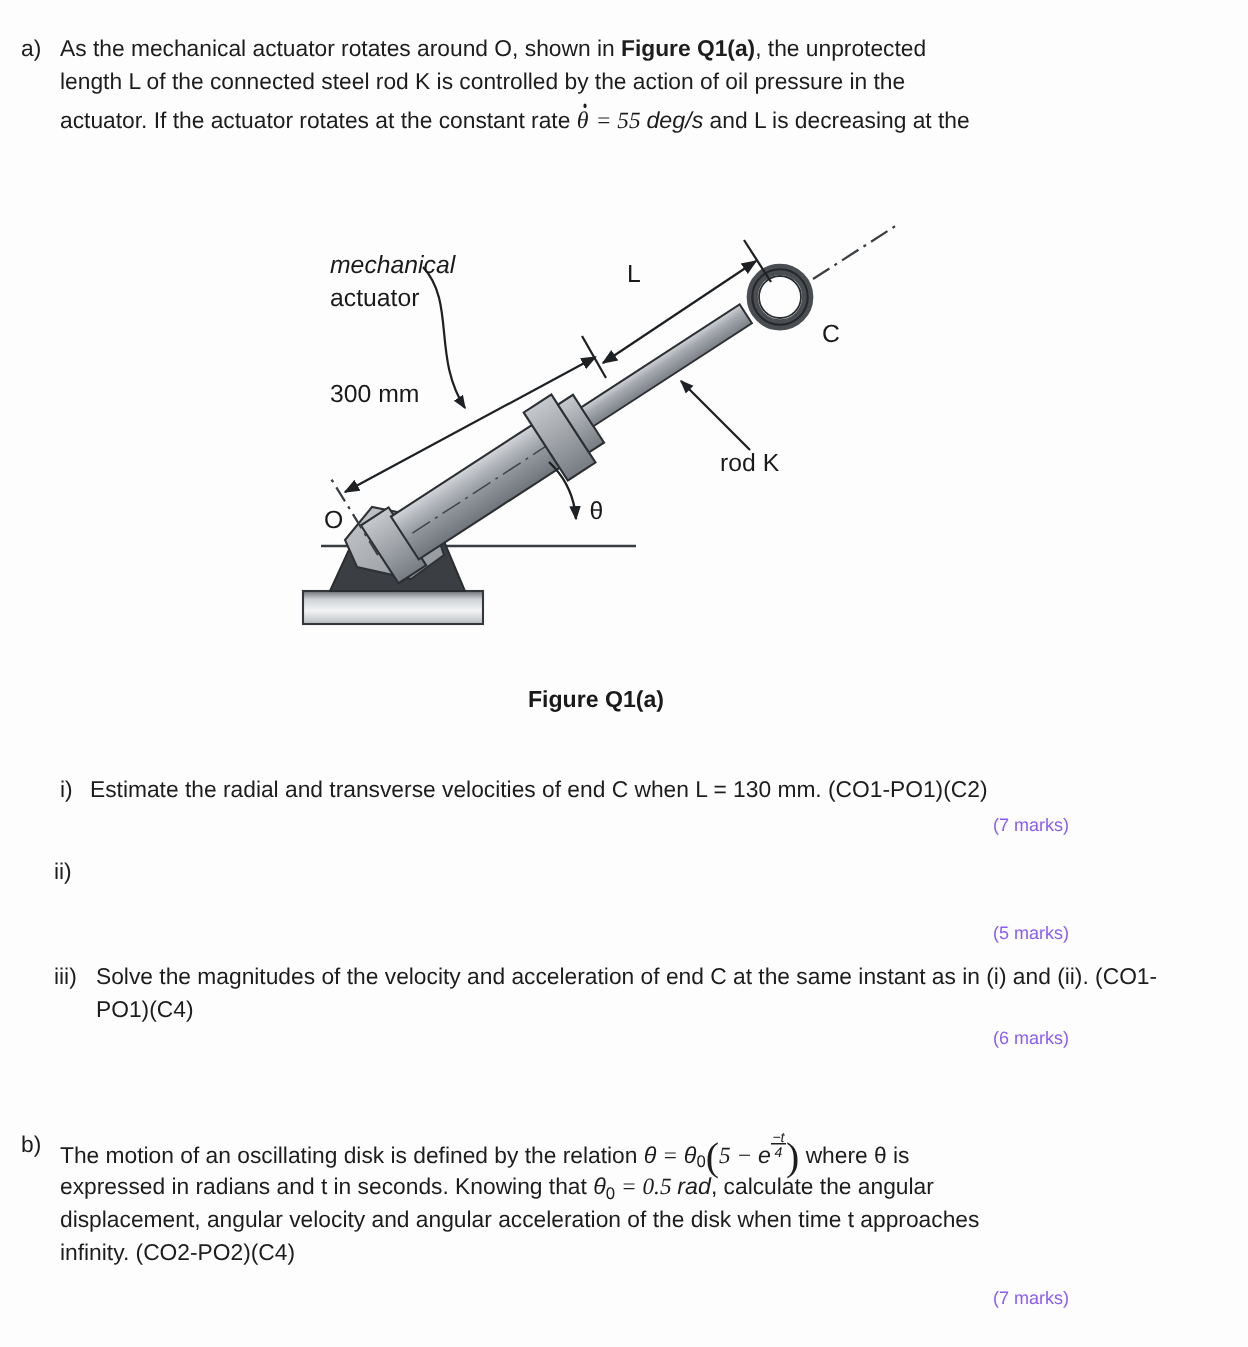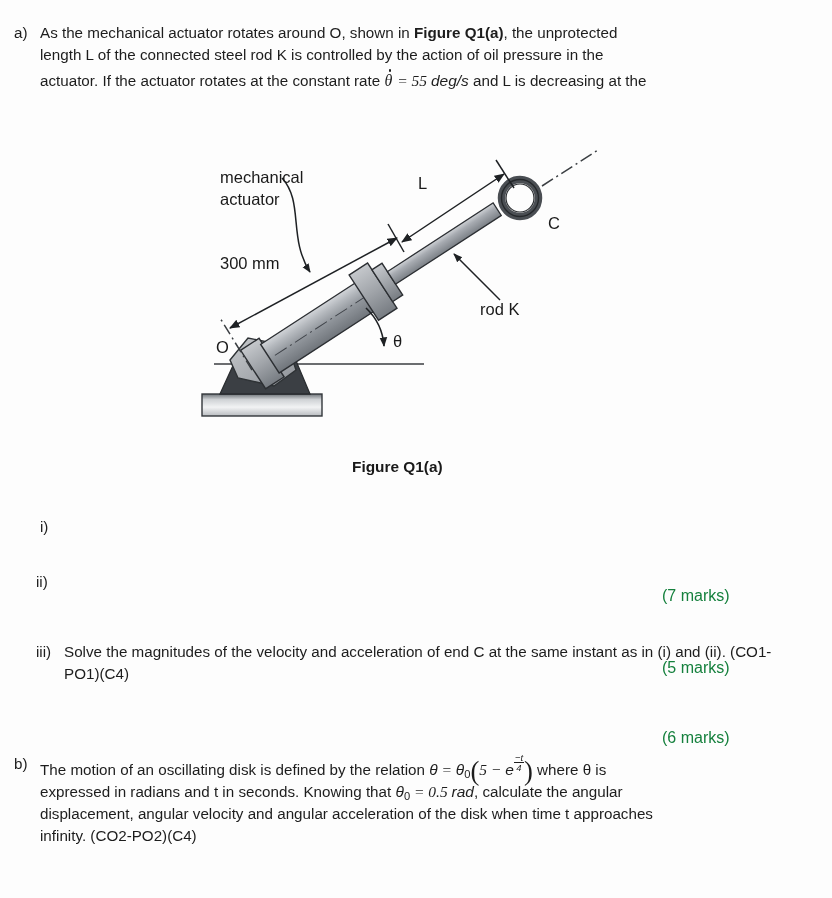--- a/index.html
+++ b/index.html
@@ -95,23 +95,22 @@
   }
 
   .caption {
     position: absolute;
     font-size: 15.4px;
     font-weight: bold;
     color: #191919;
   }
   .marks {
     position: absolute;
-    font-size: 16px;
-    color: #15803d;
-    margin-top: 44px;
+    font-size: 12px;
+    color: #8b5cf6;
   }
   b.emph { font-weight: bold; }
 
   
   .figure {
     position: absolute;
     left: 170px;
     top: 132px;
     width: 460px;
     height: 300px;
@@ -230,33 +229,34 @@
 
       <g>
         <path d="M 196 176 A 58 58 0 0 1 214 214" fill="none" stroke="#1e2124" stroke-width="1.6" marker-end="url(#ah2)"></path>
       </g>
 
       <path d="M 112 46 C 134 70, 118 106, 140 140" fill="none" stroke="#1e2124" stroke-width="1.5" marker-end="url(#ah2)"></path>
 
       <line x1="330" y1="168" x2="284" y2="122" stroke="#1e2124" stroke-width="1.5" marker-end="url(#ah2)"></line>
     </svg>
 
-    <div class="fig-label" style="left:50px; top:36px;">mechanical</div>
+    <div class="fig-label" style="left:50px; top:36px;font-style:italic;">mechanical</div>
     <div class="fig-label" style="left:50px; top:58px;">actuator</div>
     <div class="fig-label" style="left:50px; top:122px;">300 mm</div>
     <div class="fig-label" style="left:248px; top:42px;">L</div>
     <div class="fig-label" style="left:46px; top:206px;">O</div>
     <div class="fig-label" style="left:378px; top:82px;">C</div>
     <div class="fig-label" style="left:310px; top:168px;">rod K</div>
     <div class="fig-label" style="left:223px; top:200px;">θ</div>
   </div>
 
   <div class="caption" style="left:352px; top:458px;">Figure Q1(a)</div>
 
   <div class="marker" style="left:40px; top:516px;">i)</div>
+  <div class="para" style="left:60px; top:516px; width:718px; text-align:left;">Estimate the radial and transverse velocities of end C when L = 130 mm. (CO1-PO1)(C2)</div>
   <div class="marks" style="left:662px; top:543px;">(7 marks)</div>
 
   <div class="marker" style="left:36px; top:571px;">ii)</div>
   <div class="marks" style="left:662px; top:615px;">(5 marks)</div>
 
   <div class="marker" style="left:36px; top:641px;">iii)</div>
   <div class="para" style="left:64px; top:641px; width:716px; text-align:left;">Solve the magnitudes of the velocity and acceleration of end C at the same instant as in (i) and (ii). (CO1-PO1)(C4)</div>
   <div class="marks" style="left:662px; top:685px;">(6 marks)</div>
 
   <div class="marker" style="left:14px; top:753px;">b)</div>

